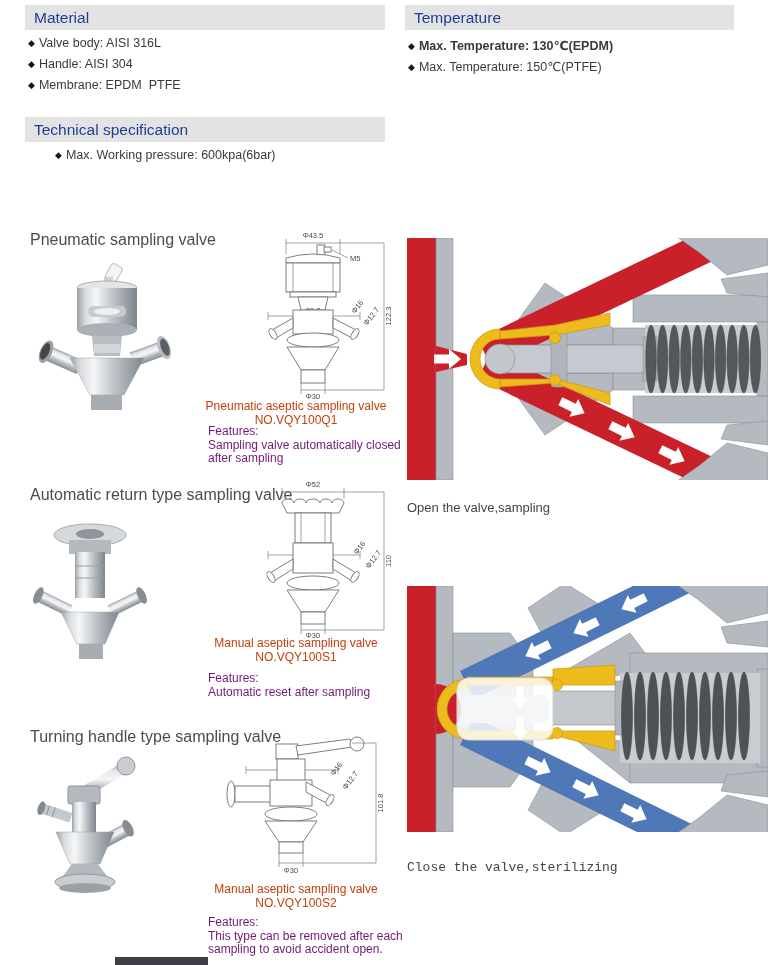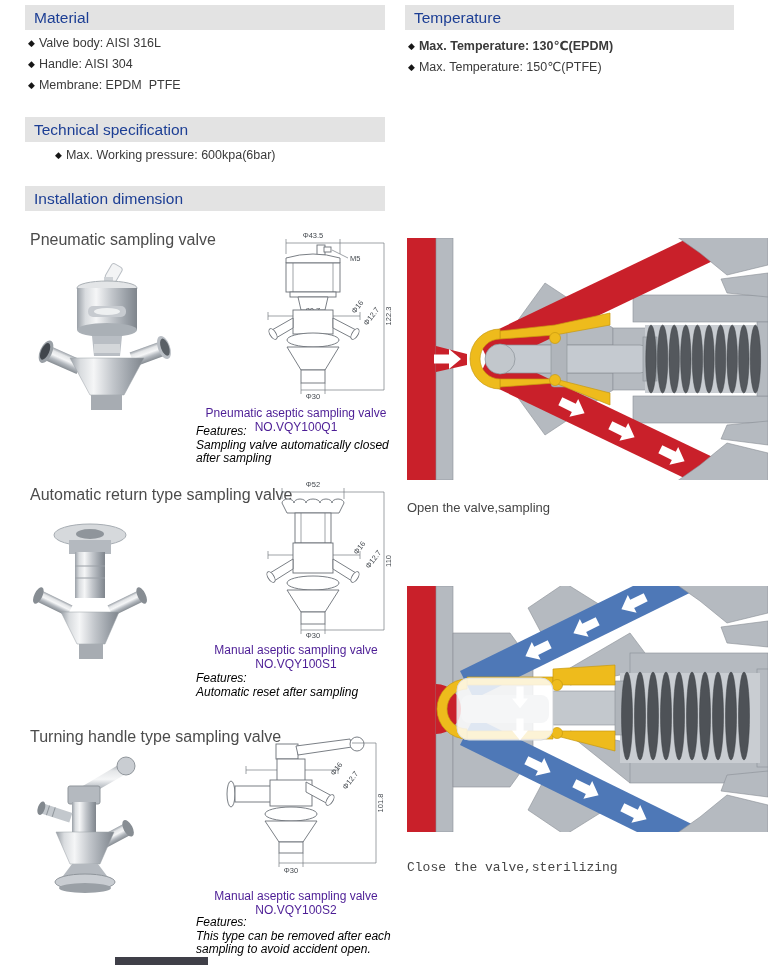--- a/index.html
+++ b/index.html
@@ -4,22 +4,22 @@
 <style>
   html,body{margin:0;padding:0;background:#fff;}
   .page{position:relative;width:768px;height:965px;background:#fff;overflow:hidden;
         font-family:"Liberation Sans","DejaVu Sans",sans-serif;color:#3c3c3c;}
   .sec-header{position:absolute;height:25px;background:#e3e3e3;color:#1c3e94;
               font-size:15.5px;line-height:25px;padding-left:9px;box-sizing:border-box;}
   .bullet-line{position:absolute;font-size:12.5px;color:#3a3a3a;white-space:pre;text-align:right;}
   .bullet-glyph{font-size:9px;margin-right:4px;color:#161616;position:relative;top:-1px;}
   .type-label{position:absolute;font-size:16px;color:#4c4c4c;}
   .caption{position:absolute;left:190px;width:212px;text-align:center;font-size:12px;
-           color:#4c1d95;line-height:13.5px;margin-top:7px;}
-  .features{position:absolute;left:196px;font-size:12px;color:#000000;line-height:13.5px;font-style:italic;}
+           color:#c2410c;line-height:13.5px;}
+  .features{position:absolute;left:208px;font-size:12px;color:#701a75;line-height:13.5px;}
   .fig-caption{position:absolute;left:407px;font-size:13px;color:#454545;}
   svg text{font-family:"Liberation Sans","DejaVu Sans",sans-serif;}
   .dim{font-size:7.5px;fill:#43484e;}
   .ln{stroke:#767b82;stroke-width:0.7;fill:none;}
   .ol{stroke:#6b7077;stroke-width:0.9;fill:#fff;}
   .cutoff{position:absolute;background:#3f3f48;}
 </style>
 </head>
 <body>
 
@@ -46,23 +46,20 @@
   </svg>
 
   <div class="sec-header" style="left:25px;top:5px;width:360px;">
     <span>Material</span>
   </div>
   <div class="sec-header" style="left:405px;top:5px;width:329px;">
     <span>Temperature</span>
   </div>
   <div class="sec-header" style="left:25px;top:117px;width:360px;">
     <span>Technical specification</span>
-  </div>
-  <div class="sec-header" style="left:25px;top:186px;width:360px;">
-    <span>Installation dimension</span>
   </div>
 
   <div class="bullet-line" style="left:28px;top:36px;"><span class="bullet-glyph">◆</span><span>Valve body: AISI 316L</span></div>
   <div class="bullet-line" style="left:28px;top:57px;"><span class="bullet-glyph">◆</span><span>Handle: AISI 304</span></div>
   <div class="bullet-line" style="left:28px;top:78px;"><span class="bullet-glyph">◆</span><span>Membrane: EPDM  PTFE</span></div>
 
   <div class="bullet-line" style="left:408px;top:38px;font-weight:bold;"><span class="bullet-glyph">◆</span><span>Max. Temperature: 130℃(EPDM)</span></div>
   <div class="bullet-line" style="left:408px;top:59px;"><span class="bullet-glyph">◆</span><span>Max. Temperature: 150℃(PTFE)</span></div>
 
   <div class="bullet-line" style="left:28px;top:148px;margin-left:27px;"><span class="bullet-glyph">◆</span><span>Max. Working pressure: 600kpa(6bar)</span></div>

